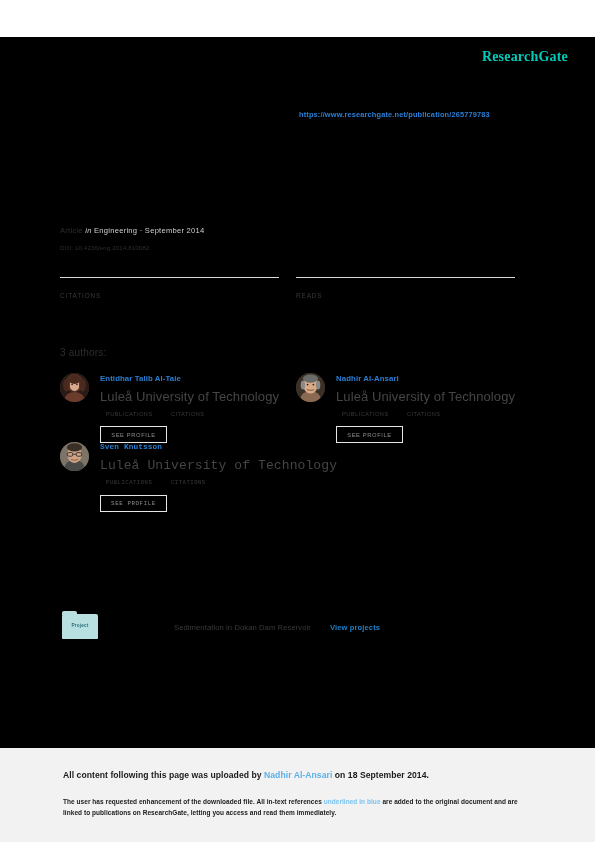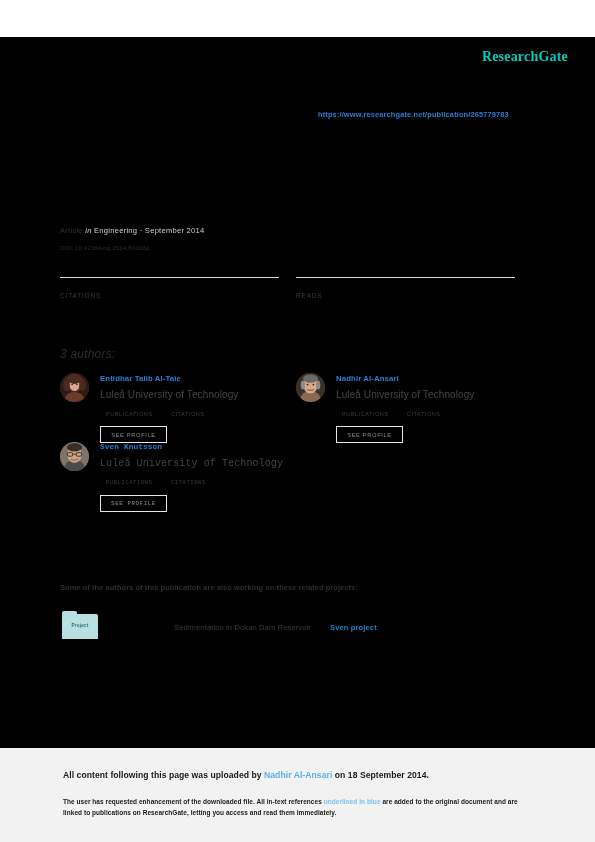--- a/index.html
+++ b/index.html
@@ -24,21 +24,21 @@
   
   .rg-brand {
     position:absolute; right:27px; top:12px;
     font-family:"Liberation Serif", serif;
     font-size:14px; font-weight:bold; letter-spacing:0.2px;
     color:#00ccbb; white-space:nowrap;
   }
 
   
   .rg-url {
-    position:absolute; left:318px; top:73px;
+    position:absolute; left:299px; top:73px;
     font-size:7.4px; font-weight:bold; letter-spacing:0.15px;
     color:#2a7fd4; white-space:nowrap;
   }
 
   
   .pub-title {
     position:absolute; left:60px; top:96px; width:475px;
     font-size:15px; line-height:20px; font-weight:bold; color:#000000;
   }
 
@@ -58,41 +58,41 @@
   .stat { position:absolute; top:240px; }
   .stat .rule { width:219px; height:1px; background:#d9d9d9; }
   .stat .num  { position:absolute; left:0; top:4px; font-size:14px; font-weight:bold; color:#000; }
   .stat .lbl  { position:absolute; left:0; top:15px; font-size:6.4px; letter-spacing:0.9px; color:#3a3a3a; }
   .stat-citations { left:60px; }
   .stat-reads     { left:296px; }
 
   
   .authors-head {
     position:absolute; left:60px; top:310px;
-    font-size:12px; letter-spacing:0.2px; color:#2e2e2e;font-style:italic;
+    font-size:10px; letter-spacing:0.2px; color:#2e2e2e;
   }
   .author { position:absolute; width:236px; height:90px; }
   .author-1 { left:60px;  top:334px; }
   .author-2 { left:296px; top:334px; }
   .author-3 { left:60px;  top:403px;font-family:Liberation Mono, monospace; }
 
   .avatar {
     position:absolute; left:0; top:2px; width:29px; height:29px;
     border-radius:50%; overflow:hidden; background:#3b2d28;
   }
   .avatar svg { display:block; width:29px; height:29px; }
 
   .author-name {
     position:absolute; left:40px; top:3px;
     font-size:7.8px; font-weight:bold; letter-spacing:0.1px;
     color:#2a7fd4; white-space:nowrap;
   }
   .author-inst {
     position:absolute; left:40px; top:18px;
-    font-size:10px; letter-spacing:0.1px; color:#454545; white-space:nowrap;
+    font-size:13px; letter-spacing:0.1px; color:#454545; white-space:nowrap;
   }
   .author-stats { position:absolute; left:46px; top:31px; width:190px; height:18px; }
   .author-stats .col { position:absolute; top:0; }
   .author-stats .col.c1 { left:0; }
   .author-stats .col.c2 { left:65px; }
   .author-stats .sn  { font-size:9px; font-weight:bold; color:#000; display:block; height:0; }
   .author-stats .sl  { font-size:5.6px; letter-spacing:0.5px; color:#3a3a3a; white-space:nowrap; }
 
   .see-profile {
     position:absolute; left:40px; top:55px;
@@ -263,27 +263,26 @@
           <span class="sl">PUBLICATIONS</span>
         </div>
         <div class="col c2">
           <span class="sn"></span>
           <span class="sl">CITATIONS</span>
         </div>
       </div>
       <div class="see-profile">SEE PROFILE</div>
     </div>
 
-    <div class="rel-head">Some of the authors of this publication are also working on these related projects:</div>
     <div class="project-row">
       <div class="proj-icon">
         <div class="ptxt">Project</div>
       </div>
       <div class="proj-name">Sedimentation in Dokan Dam Reservoir</div>
-      <div class="proj-link">Sven project</div>
+      <div class="proj-link">View projects</div>
     </div>
 
   </div>
 
   <div class="footer">
     <div class="footer-line1">
       <span>All content following this page was uploaded by </span><a href="#">Nadhir Al-Ansari</a><span> on 18 September 2014.</span>
     </div>
     <div class="footer-note">
       <span>The user has requested enhancement of the downloaded file. All in-text references </span><span class="blue">underlined in blue</span><span> are added to the original document and are linked to publications on ResearchGate, letting you access and read them immediately.</span>

